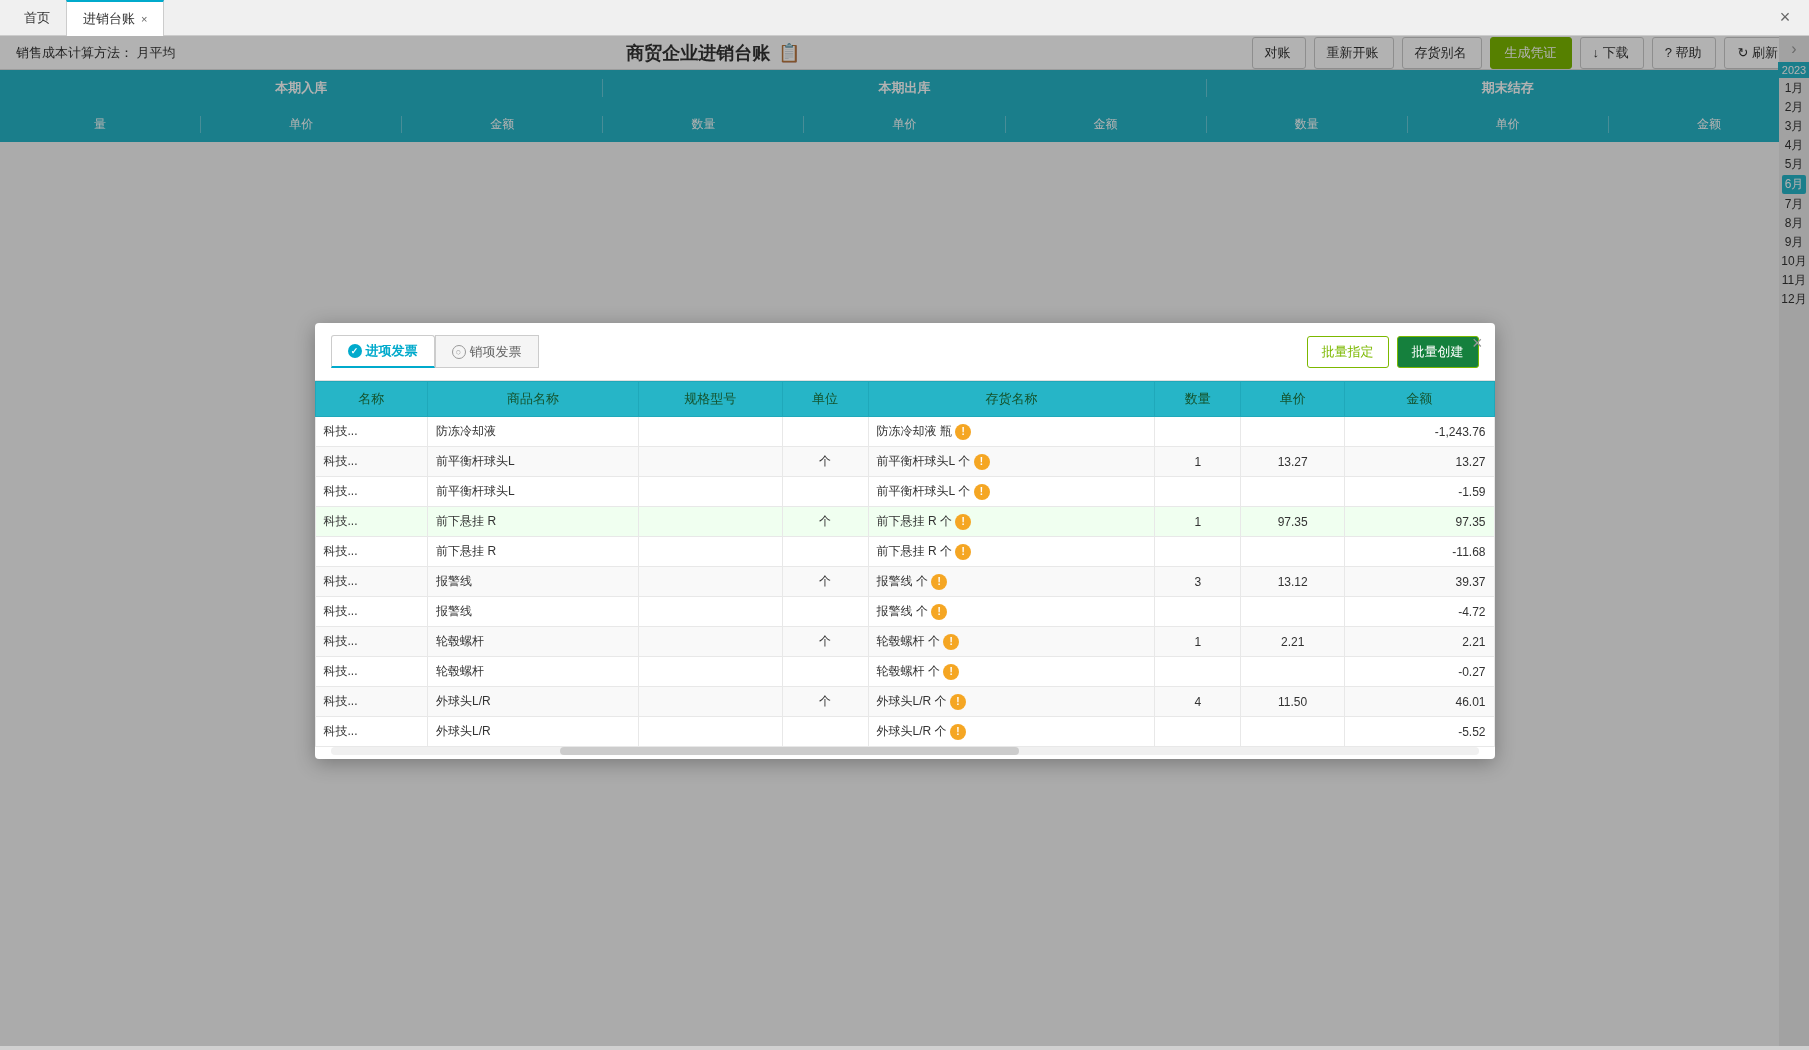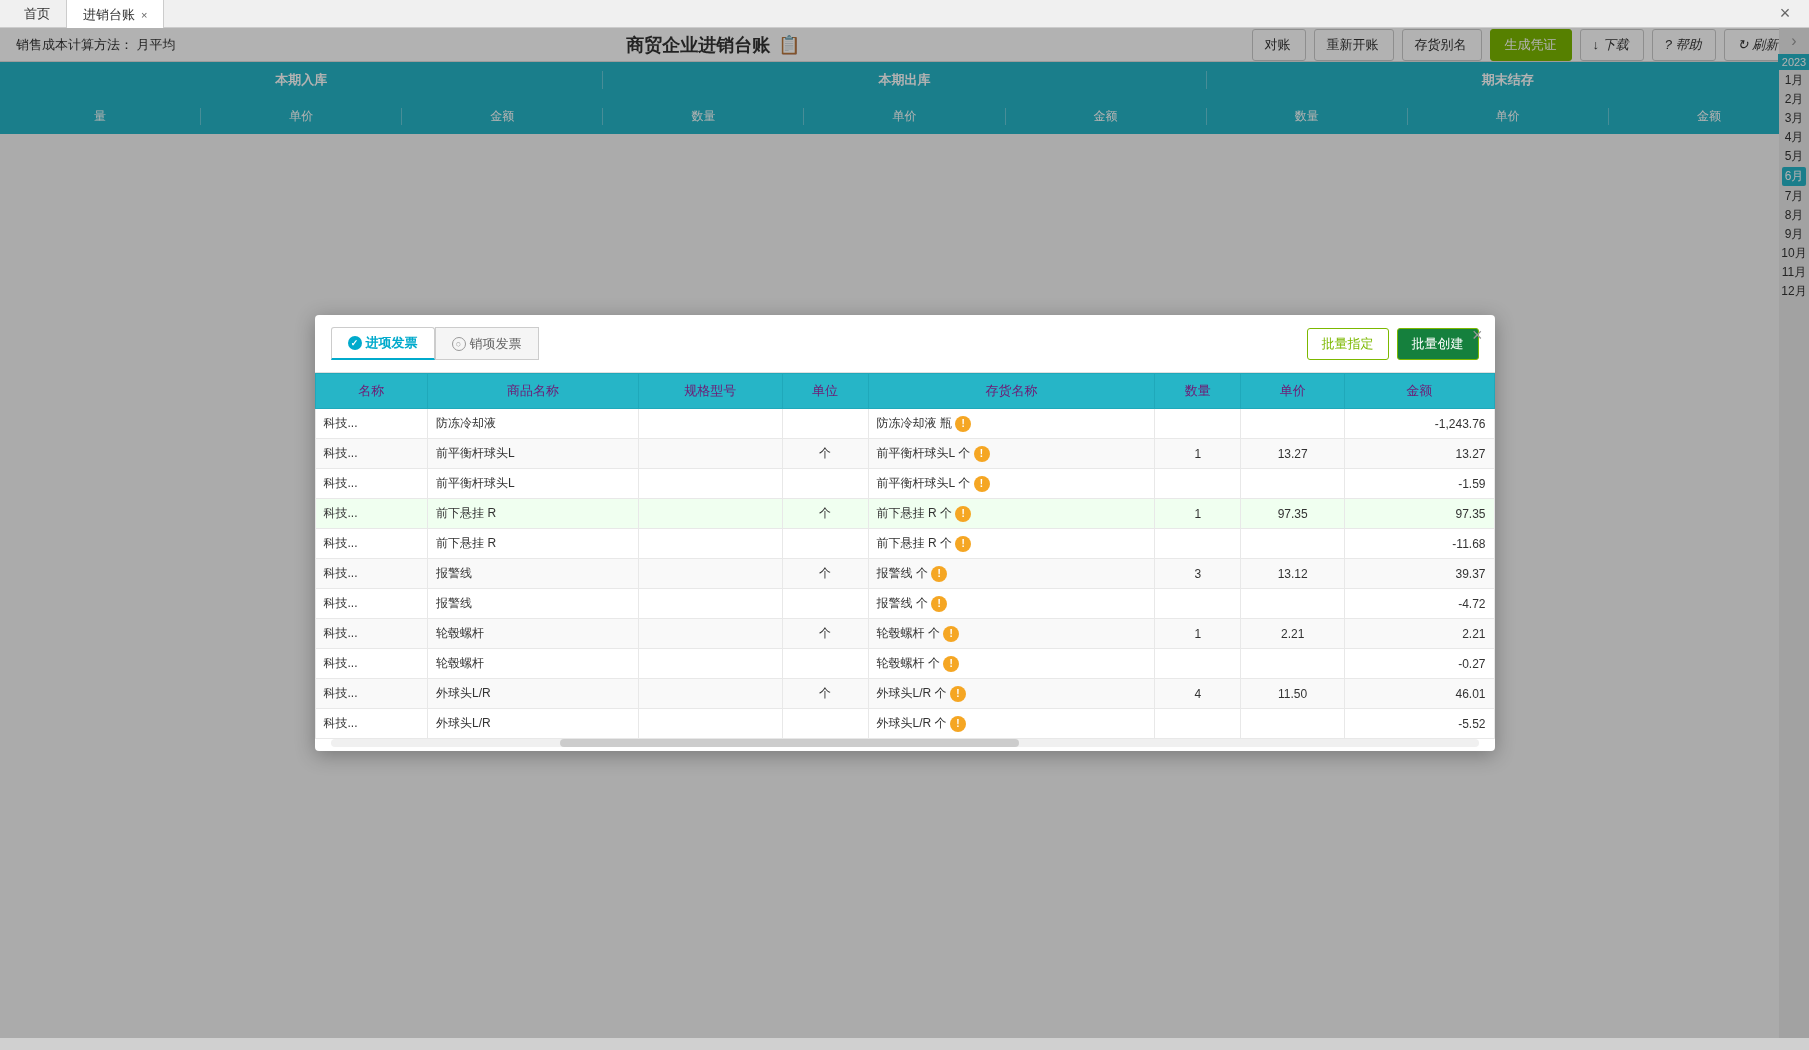--- a/index.html
+++ b/index.html
@@ -1,36 +1,36 @@
 <!DOCTYPE html>
 <html><head>
   <meta charset="utf-8">
   <style>
     * { box-sizing: border-box; margin: 0; padding: 0; }
     body { font-family: 'Microsoft YaHei', Arial, sans-serif; font-size: 13px; background: #d0d0d0; width: 1809px; height: 1050px; overflow: hidden; position: relative; }
 
     
-    .top-bar { display: flex; align-items: center; background: #f0f0f0; height: 28px; border-bottom: 1px solid #ccc; padding: 0 8px; }
+    .top-bar { display: flex; align-items: center; background: #f0f0f0; height: 36px; border-bottom: 1px solid #ccc; padding: 0 8px; }
     .tab-home { padding: 8px 16px; font-size: 13px; color: #333; cursor: pointer; }
     .tab-active { background: #fff; border-top: 2px solid #00aacc; border-left: 1px solid #ccc; border-right: 1px solid #ccc; border-bottom: none; padding: 8px 16px; font-size: 13px; color: #333; display: flex; align-items: center; gap: 6px; }
     .tab-close { cursor: pointer; color: #666; font-size: 11px; }
     .top-bar-close { margin-left: auto; width: 32px; height: 32px; display: flex; align-items: center; justify-content: center; cursor: pointer; font-size: 18px; color: #666; }
 
     
     .main-area { background: #f5f5f5; height: calc(1050px - 40px); position: relative; overflow: hidden; }
 
     
     .header-toolbar { display: flex; align-items: center; padding: 10px 16px; background: #fff; border-bottom: 1px solid #e0e0e0; height: 34px; }
     .cost-method { font-size: 13px; color: #333; }
     .page-title { flex: 1; text-align: center; font-size: 18px; font-weight: bold; color: #333; display: flex; align-items: center; justify-content: center; gap: 8px; }
     .toolbar-buttons { display: flex; gap: 8px; align-items: center; }
     .btn { padding: 6px 14px; border-radius: 3px; cursor: pointer; font-size: 13px; border: 1px solid #ccc; background: #fff; color: #333; }
     .btn-primary { background: #7cb800; border-color: #7cb800; color: #fff; }
     .btn-outline { background: #fff; border-color: #ccc; color: #333; padding-left: 12px; }
-    .btn-icon { display: flex; align-items: center; gap: 4px; font-style: italic; }
+    .btn-icon { display: flex; align-items: center; gap: 4px; }
 
     
     .col-headers-outer { background: #26b5c7; color: #fff; }
     .col-headers-main { display: flex; align-items: center; height: 36px; }
     .col-header-section { flex: 1; text-align: center; border-right: 1px solid rgba(255,255,255,0.3); font-size: 13px; font-weight: bold; }
     .col-header-section:last-child { border-right: none; }
 
     .col-headers-sub { display: flex; align-items: center; height: 36px; background: #26b5c7; }
     .col-sub { text-align: center; border-right: 1px solid rgba(255,255,255,0.3); font-size: 12px; color: #fff; display: flex; align-items: center; justify-content: center; }
 
@@ -54,21 +54,21 @@
     .modal-tab-icon-outline { width: 14px; height: 14px; border-radius: 50%; border: 1px solid #999; display: inline-flex; align-items: center; justify-content: center; font-size: 9px; color: #999; }
     .modal-header-actions { margin-left: auto; display: flex; gap: 8px; }
     .btn-batch { padding: 6px 14px; border-radius: 3px; cursor: pointer; font-size: 13px; }
     .btn-batch-outline { border: 1px solid #7cb800; color: #7cb800; background: #fff; }
     .btn-batch-solid { border: 1px solid #7cb800; color: #fff; background: #15803d; }
     .modal-close { position: absolute; right: 12px; top: 10px; cursor: pointer; font-size: 18px; color: #999; background: none; border: none; }
 
     
     .modal-table-wrap { overflow-y: auto; overflow-x: auto; flex: 1; }
     .modal-table { width: 100%; border-collapse: collapse; }
-    .modal-table th { background: #26b5c7; color: #701a75; text-align: center; padding: 8px 6px; font-size: 13px; font-weight: normal; border: 1px solid #1fa8ba; white-space: nowrap; }
+    .modal-table th { background: #26b5c7; color: #14532d; text-align: center; padding: 8px 6px; font-size: 13px; font-weight: normal; border: 1px solid #1fa8ba; white-space: nowrap; }
     .modal-table td { padding: 6px 8px; font-size: 12px; border: 1px solid #e8e8e8; text-align: center; white-space: nowrap; color: #333; }
     .modal-table tr:nth-child(even) { background: #f9f9f9; }
     .modal-table tr.highlight { background: #f0fff0; }
     .modal-table td.right { text-align: right; }
     .modal-table td.left { text-align: left; }
 
     .warning-icon { display: inline-block; width: 16px; height: 16px; background: #f5a623; border-radius: 50%; color: #fff; font-size: 10px; line-height: 16px; text-align: center; font-weight: bold; }
 
     
     .modal-footer { display: flex; justify-content: center; gap: 20px; padding: 16px; border-top: 1px solid #e0e0e0; }

